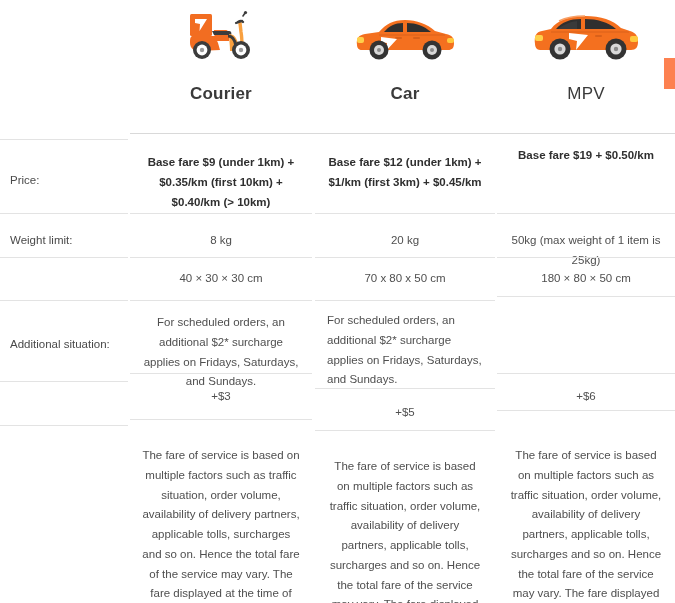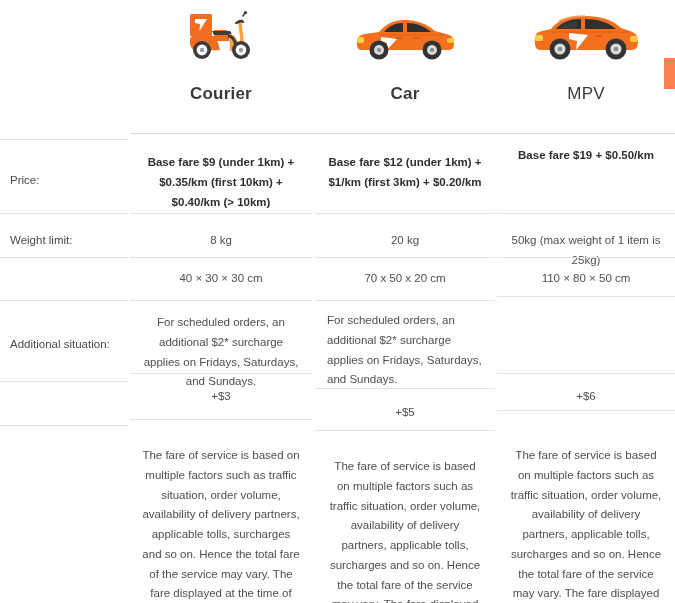--- a/index.html
+++ b/index.html
@@ -207,46 +207,46 @@
     <div class="cell center col-courier" style="top:313px">For scheduled orders, an additional $2* surcharge applies on Fridays, Saturdays, and Sundays.</div>
     <div class="crule col-courier" style="top:373px"></div>
 
     <div class="cell center col-courier" style="top:387px">+$3</div>
     <div class="crule col-courier" style="top:419px"></div>
 
     <div class="cell center col-courier" style="top:446px">The fare of service is based on multiple factors such as traffic situation, order volume, availability of delivery partners, applicable tolls, surcharges and so on. Hence the total fare of the service may vary. The fare displayed at the time of request may not be the same if there is a change to order details.</div>
   </div>
 
   <div>
-    <div class="cell center bold col-car" style="top:153px">Base fare $12 (under 1km) + $1/km (first 3km) + $0.20/km</div>
+    <div class="cell center bold col-car" style="top:153px">Base fare $12 (under 1km) + $1/km (first 3km) + $0.45/km</div>
     <div class="crule col-car" style="top:213px"></div>
 
     <div class="cell center col-car" style="top:231px">20 kg</div>
     <div class="crule col-car" style="top:257px"></div>
 
-    <div class="cell center col-car" style="top:269px">70 x 50 x 20 cm</div>
+    <div class="cell center col-car" style="top:269px">70 x 80 x 50 cm</div>
     <div class="crule col-car" style="top:300px"></div>
 
     <div class="cell left col-car" style="top:311px">For scheduled orders, an additional $2* surcharge applies on Fridays, Saturdays, and Sundays.</div>
     <div class="crule col-car" style="top:388px"></div>
 
     <div class="cell center col-car" style="top:403px">+$5</div>
     <div class="crule col-car" style="top:430px"></div>
 
     <div class="cell center col-car" style="top:457px">The fare of service is based on multiple factors such as traffic situation, order volume, availability of delivery partners, applicable tolls, surcharges and so on. Hence the total fare of the service may vary. The fare displayed at the time of request may not be the same if there is a change to order details.</div>
   </div>
 
   <div>
     <div class="cell center bold col-mpv" style="top:146px">Base fare $19 + $0.50/km</div>
     <div class="crule col-mpv" style="top:213px"></div>
 
     <div class="cell center col-mpv" style="top:231px">50kg (max weight of 1 item is 25kg)</div>
     <div class="crule col-mpv" style="top:257px"></div>
 
-    <div class="cell center col-mpv" style="top:269px">110 × 80 × 50 cm</div>
+    <div class="cell center col-mpv" style="top:269px">180 × 80 × 50 cm</div>
     <div class="crule col-mpv" style="top:296px"></div>
 
     <div class="cell center col-mpv" style="top:311px"></div>
     <div class="crule col-mpv" style="top:373px"></div>
 
     <div class="cell center col-mpv" style="top:387px">+$6</div>
     <div class="crule col-mpv" style="top:410px"></div>
 
     <div class="cell center col-mpv" style="top:446px">The fare of service is based on multiple factors such as traffic situation, order volume, availability of delivery partners, applicable tolls, surcharges and so on. Hence the total fare of the service may vary. The fare displayed at the time of request may not be the same if there is a change to order details.</div>
   </div>

